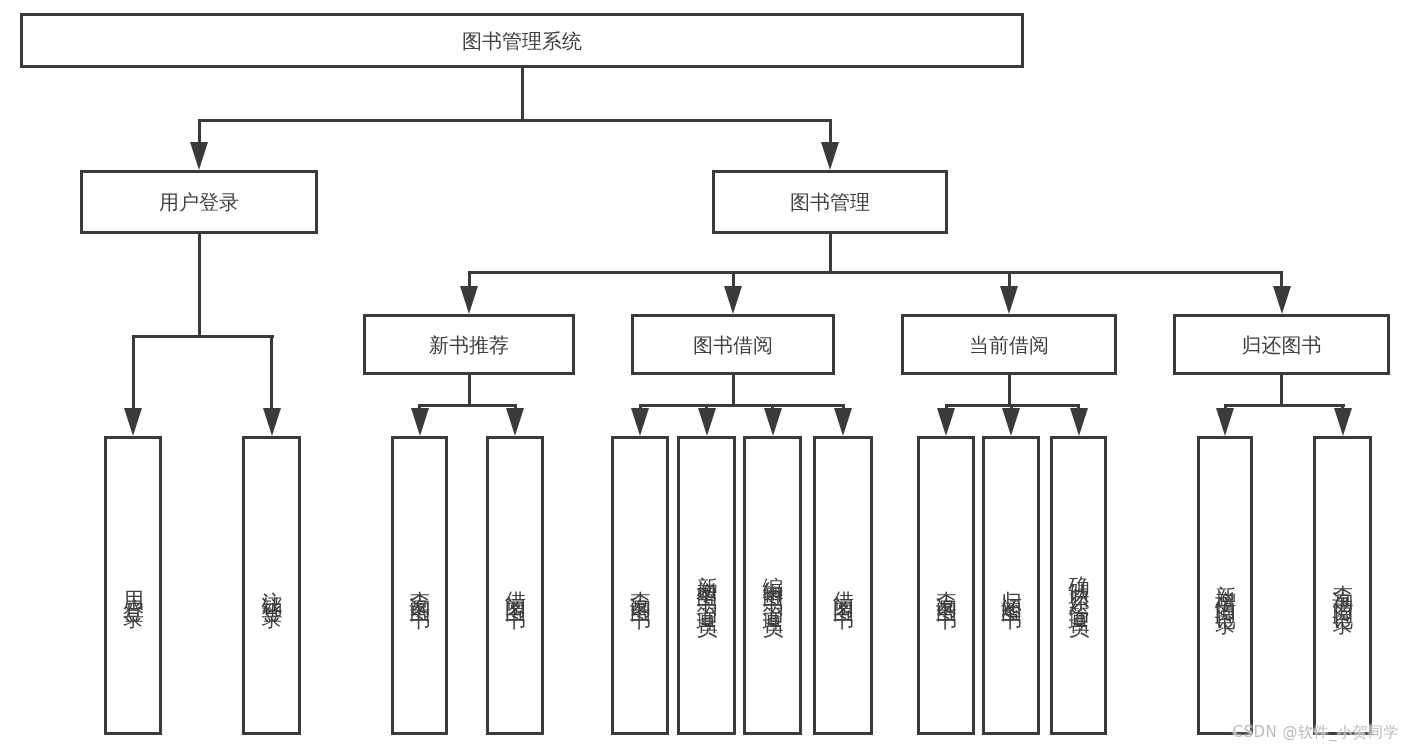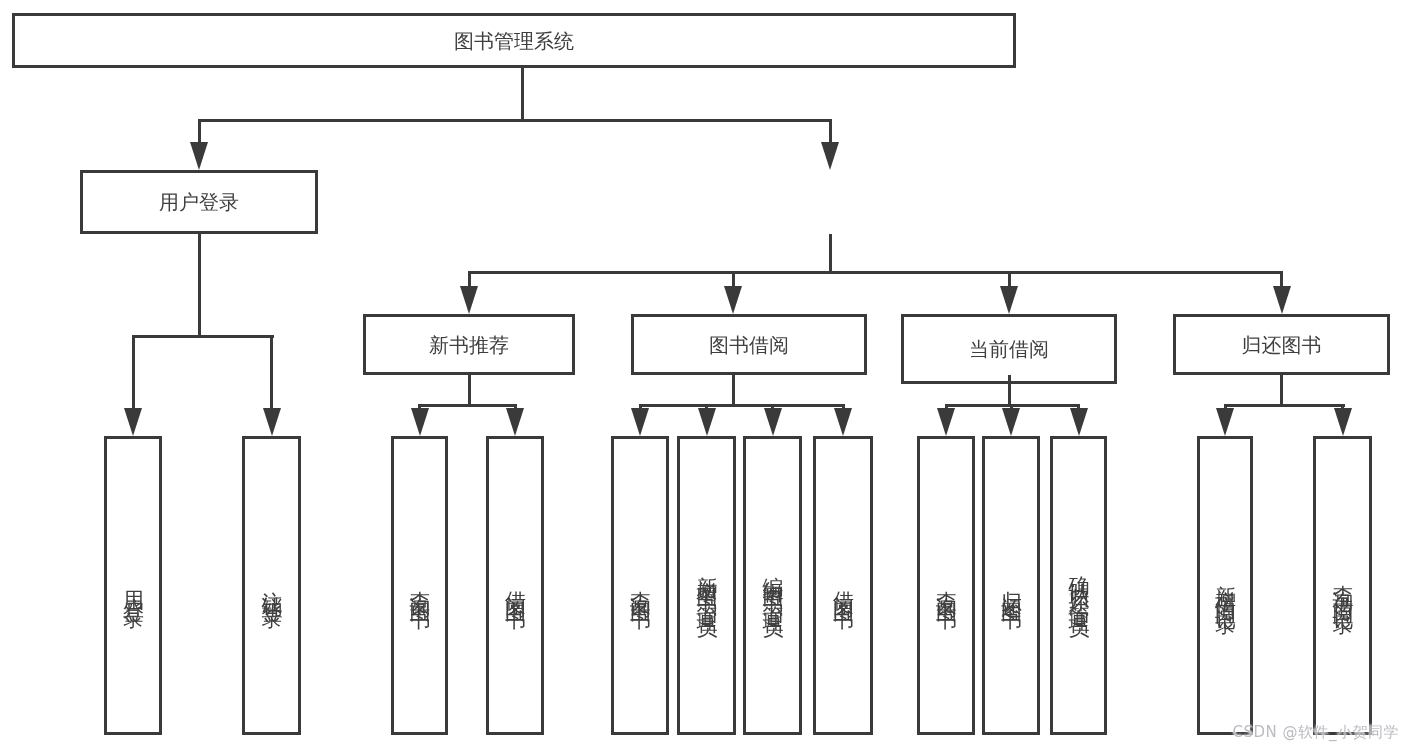--- a/index.html
+++ b/index.html
@@ -30,52 +30,53 @@
     position:absolute;right:6px;bottom:5px;z-index:20;
     font-size:15px;letter-spacing:.5px;color:var(--watermark,#b9bcc2);
     text-shadow:1px 1px 2px rgba(255,255,255,.95),-1px -1px 2px rgba(255,255,255,.95);
   }
 </style>
 </head>
 <body>
 
 <div id="canvas">
 
-  <div class="box" style="left:12px;top:13px;width:1004px;height:55px">图书管理系统</div>
+  <div class="box" style="left:20px;top:13px;width:1004px;height:55px">图书管理系统</div>
 
   <div class="vline" style="left:520.5px;top:68px;height:52px"></div>
   <div class="hline" style="left:197.5px;top:119px;width:634px"></div>
   <div class="vline" style="left:197.5px;top:119px;height:26px"></div>
   <div class="arrow" style="left:190px;top:142px"></div>
   <div class="vline" style="left:828.5px;top:119px;height:26px"></div>
   <div class="arrow" style="left:821px;top:142px"></div>
 
   <div class="box" style="left:80px;top:170px;width:238px;height:64px">用户登录</div>
+  <div class="box" style="left:712px;top:170px;width:236px;height:64px">图书管理</div>
 
   <div class="vline" style="left:197.5px;top:234px;height:103px"></div>
   <div class="hline" style="left:131.5px;top:335px;width:142px"></div>
   <div class="vline" style="left:131.5px;top:335px;height:75px"></div>
   <div class="arrow" style="left:124px;top:408px"></div>
   <div class="vline" style="left:270px;top:335px;height:75px"></div>
   <div class="arrow" style="left:262.5px;top:408px"></div>
 
   <div class="vline" style="left:828.5px;top:234px;height:39px"></div>
   <div class="hline" style="left:467.5px;top:271px;width:815px"></div>
   <div class="vline" style="left:467.5px;top:271px;height:17px"></div>
   <div class="arrow" style="left:460px;top:286px"></div>
   <div class="vline" style="left:731.5px;top:271px;height:17px"></div>
   <div class="arrow" style="left:724px;top:286px"></div>
   <div class="vline" style="left:1007.5px;top:271px;height:17px"></div>
   <div class="arrow" style="left:1000px;top:286px"></div>
   <div class="vline" style="left:1280px;top:271px;height:17px"></div>
   <div class="arrow" style="left:1272.5px;top:286px"></div>
 
   <div class="box" style="left:363px;top:314px;width:212px;height:61px">新书推荐</div>
-  <div class="box" style="left:631px;top:314px;width:236px;height:61px">图书借阅</div>
-  <div class="box" style="left:901px;top:314px;width:216px;height:70px">当前借阅</div>
+  <div class="box" style="left:631px;top:314px;width:204px;height:61px">图书借阅</div>
+  <div class="box" style="left:901px;top:314px;width:216px;height:61px">当前借阅</div>
   <div class="box" style="left:1173px;top:314px;width:217px;height:61px">归还图书</div>
 
   <div class="vline" style="left:467.5px;top:375px;height:31px"></div>
   <div class="vline" style="left:731.5px;top:375px;height:31px"></div>
   <div class="vline" style="left:1007.5px;top:375px;height:31px"></div>
   <div class="vline" style="left:1280px;top:375px;height:31px"></div>
 
   <div class="hline" style="left:418.5px;top:404px;width:98px"></div>
   <div class="hline" style="left:638.5px;top:404px;width:206px"></div>
   <div class="hline" style="left:944.5px;top:404px;width:135px"></div>

